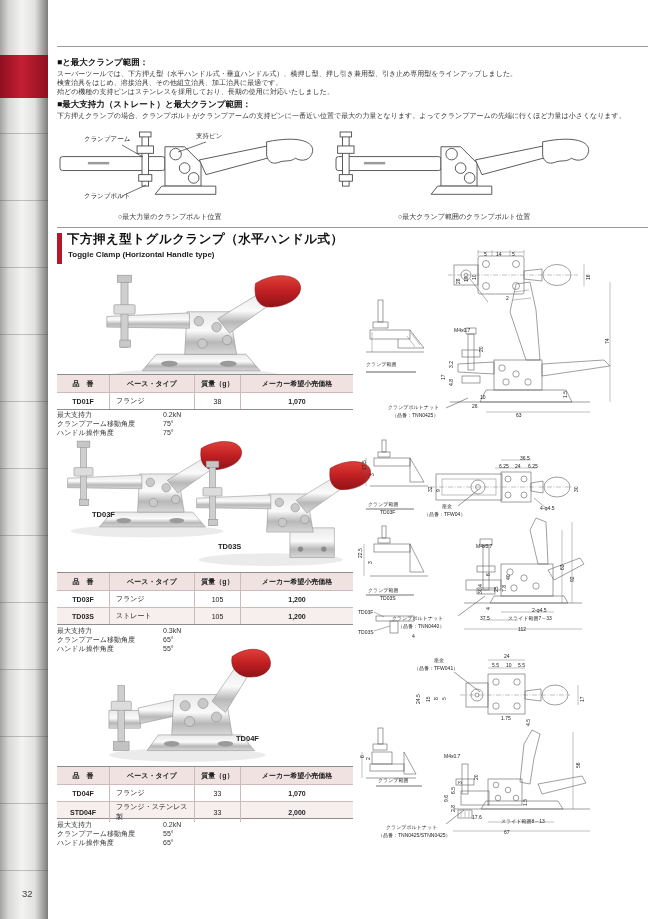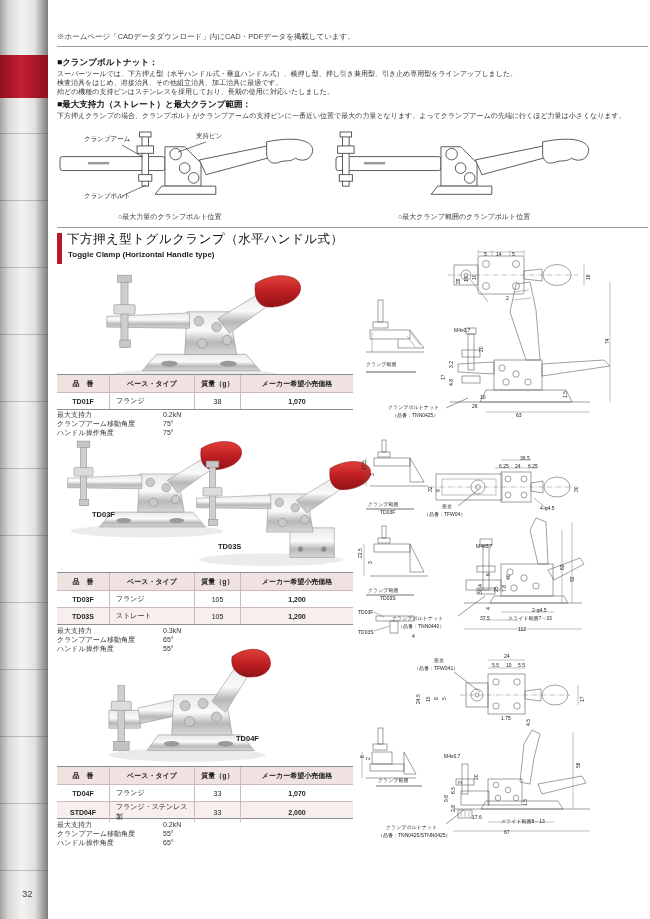--- a/index.html
+++ b/index.html
@@ -18,21 +18,21 @@
       letter-spacing:1px;color:#6b6b6b;}
   
   .note{position:absolute;left:57px;top:32px;font-size:7.5px;color:#444;}
   .hr{position:absolute;left:57px;width:591px;height:0;border-top:1px solid #9a9a9a;}
   .h-blk{position:absolute;left:57px;font-size:8.5px;font-weight:bold;color:#111;}
   .b-line{position:absolute;left:57px;font-size:7px;color:#333;white-space:nowrap;}
   .cap{position:absolute;font-size:7px;color:#333;}
   .dlabel{position:absolute;font-size:6.5px;color:#222;}
   
   #sec-bar{position:absolute;left:57px;top:233px;width:5px;height:31px;background:#b5182d;}
-  #sec-title{position:absolute;left:67px;top:231px;font-size:12.5px;font-weight:normal;color:#111;letter-spacing:.5px;}
+  #sec-title{position:absolute;left:67px;top:231px;font-size:12.5px;font-weight:bold;color:#111;letter-spacing:.5px;}
   #sec-sub{position:absolute;left:68px;top:250px;font-size:8px;font-weight:bold;color:#222;}
   
   .ptable{position:absolute;left:57px;width:296px;border-top:1px solid #8d8d8d;border-bottom:1px solid #8d8d8d;z-index:2;background:#fff;}
   .trow{display:grid;grid-template-columns:53px 85px 46px 112px;height:16px;align-items:center;border-bottom:1px solid #cdbaba;font-size:7px;}
   .trow:last-child{border-bottom:none;}
   .thead{height:17px;background:#f1e2e2;font-weight:bold;}
   .thead .c{text-align:center;}
   .c{height:100%;display:flex;align-items:center;justify-content:center;border-right:1px solid #cdbaba;box-sizing:border-box;}
   .c.c3{border-right:none;}
   .c.left{justify-content:flex-start;padding-left:6px;}
@@ -334,24 +334,23 @@
       <line x1="88" y1="172" x2="106" y2="158" stroke-width="0.5" stroke="#333"></line>
     </g>
   </svg>
 
   <div id="sidebar">
     <div id="side-red"></div>
   </div>
   <div id="side-jp">一般作業工具類・クランプ類</div>
   <div id="side-en">GENERAL HAND TOOLS &amp; CLAMPS</div>
 
-  <div class="note">※ホームページ「CADデータダウンロード」内にCAD・PDFデータを掲載しています。</div>
   <div class="hr" style="top:46px"></div>
 
-  <div class="h-blk" style="top:57px">■クランプボルトナット：</div>
+  <div class="h-blk" style="top:57px">■と最大クランプ範囲：</div>
   <div class="b-line" style="top:69px">スーパーツールでは、下方押え型（水平ハンドル式・垂直ハンドル式）、横押し型、押し引き兼用型、引き止め専用型をラインアップしました。</div>
   <div class="b-line" style="top:78px">検査治具をはじめ、溶接治具、その他組立治具、加工治具に最適です。</div>
   <div class="b-line" style="top:87px">殆どの機種の支持ピンはステンレスを採用しており、長期の使用に対応いたしました。</div>
 
   <div class="h-blk" style="top:99px">■最大支持力（ストレート）と最大クランプ範囲：</div>
   <div class="b-line" style="top:111px">下方押えクランプの場合、クランプボルトがクランプアームの支持ピンに一番近い位置で最大の力量となります。よってクランプアームの先端に行くほど力量は小さくなります。</div>
 
   <div class="dlabel" style="left:84px;top:135px">クランプアーム</div>
   <div class="dlabel" style="left:196px;top:132px">支持ピン</div>
   <div class="dlabel" style="left:84px;top:192px">クランプボルト</div>

